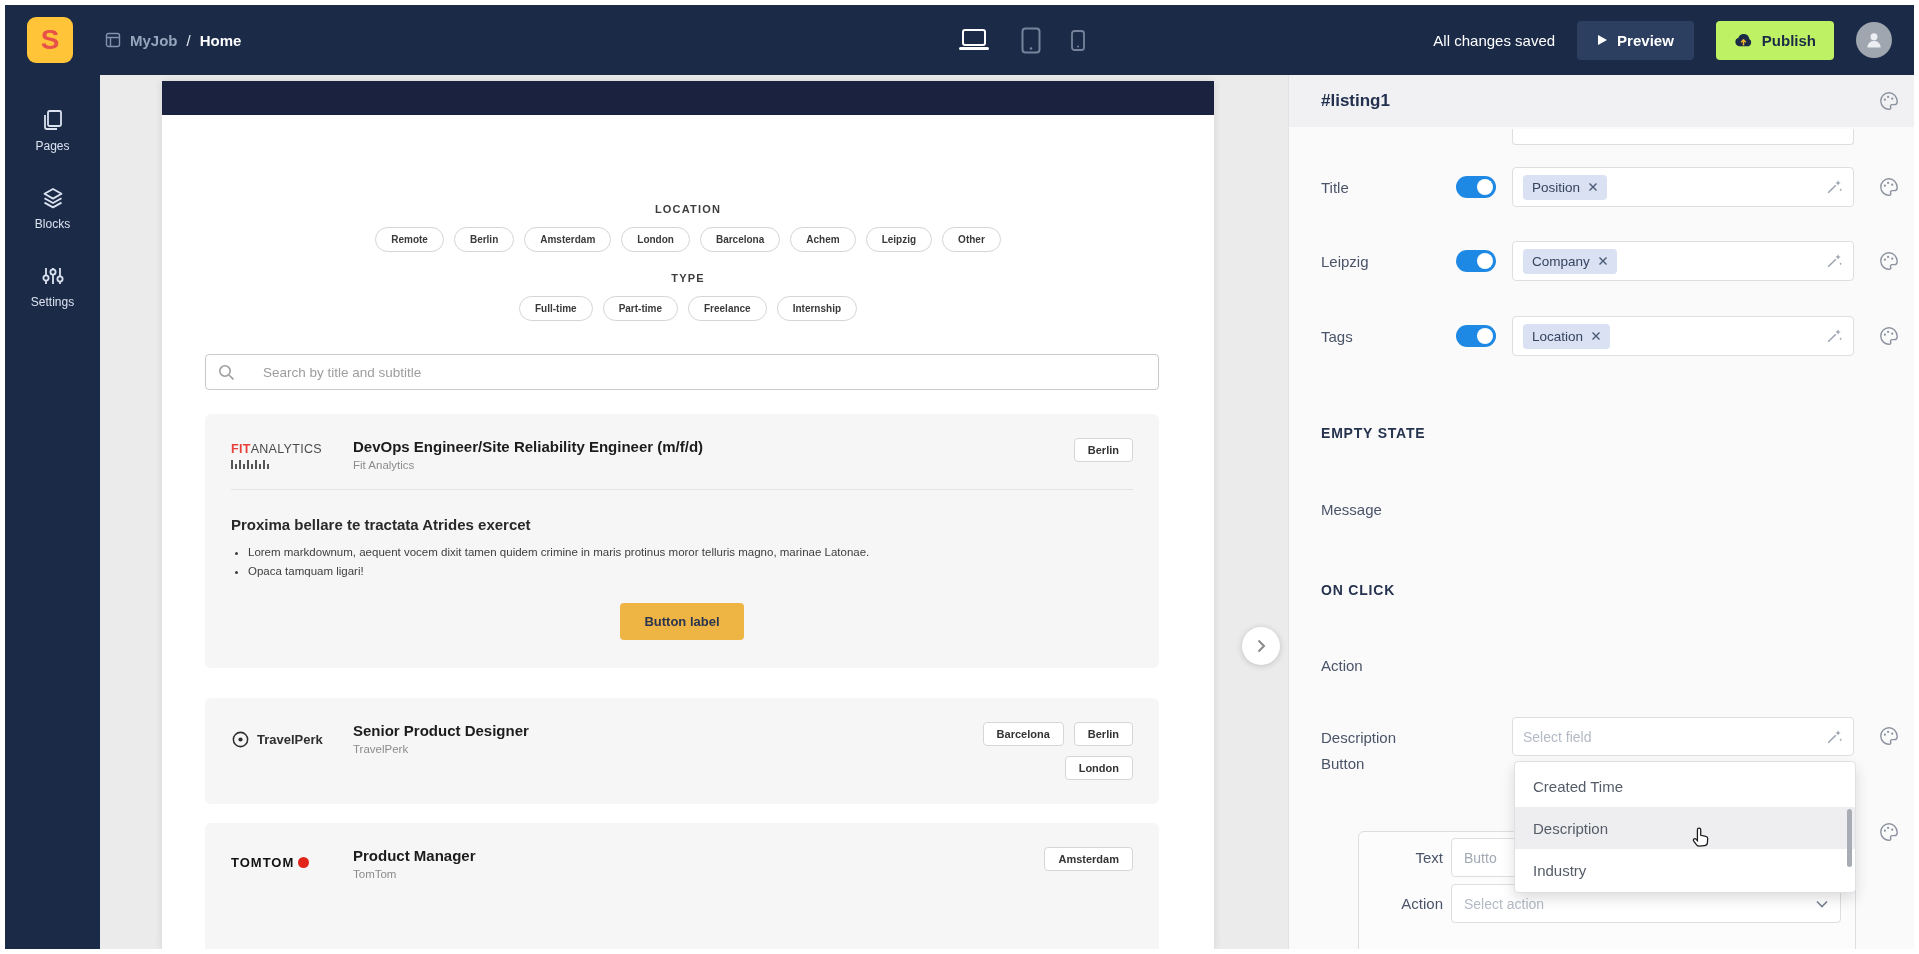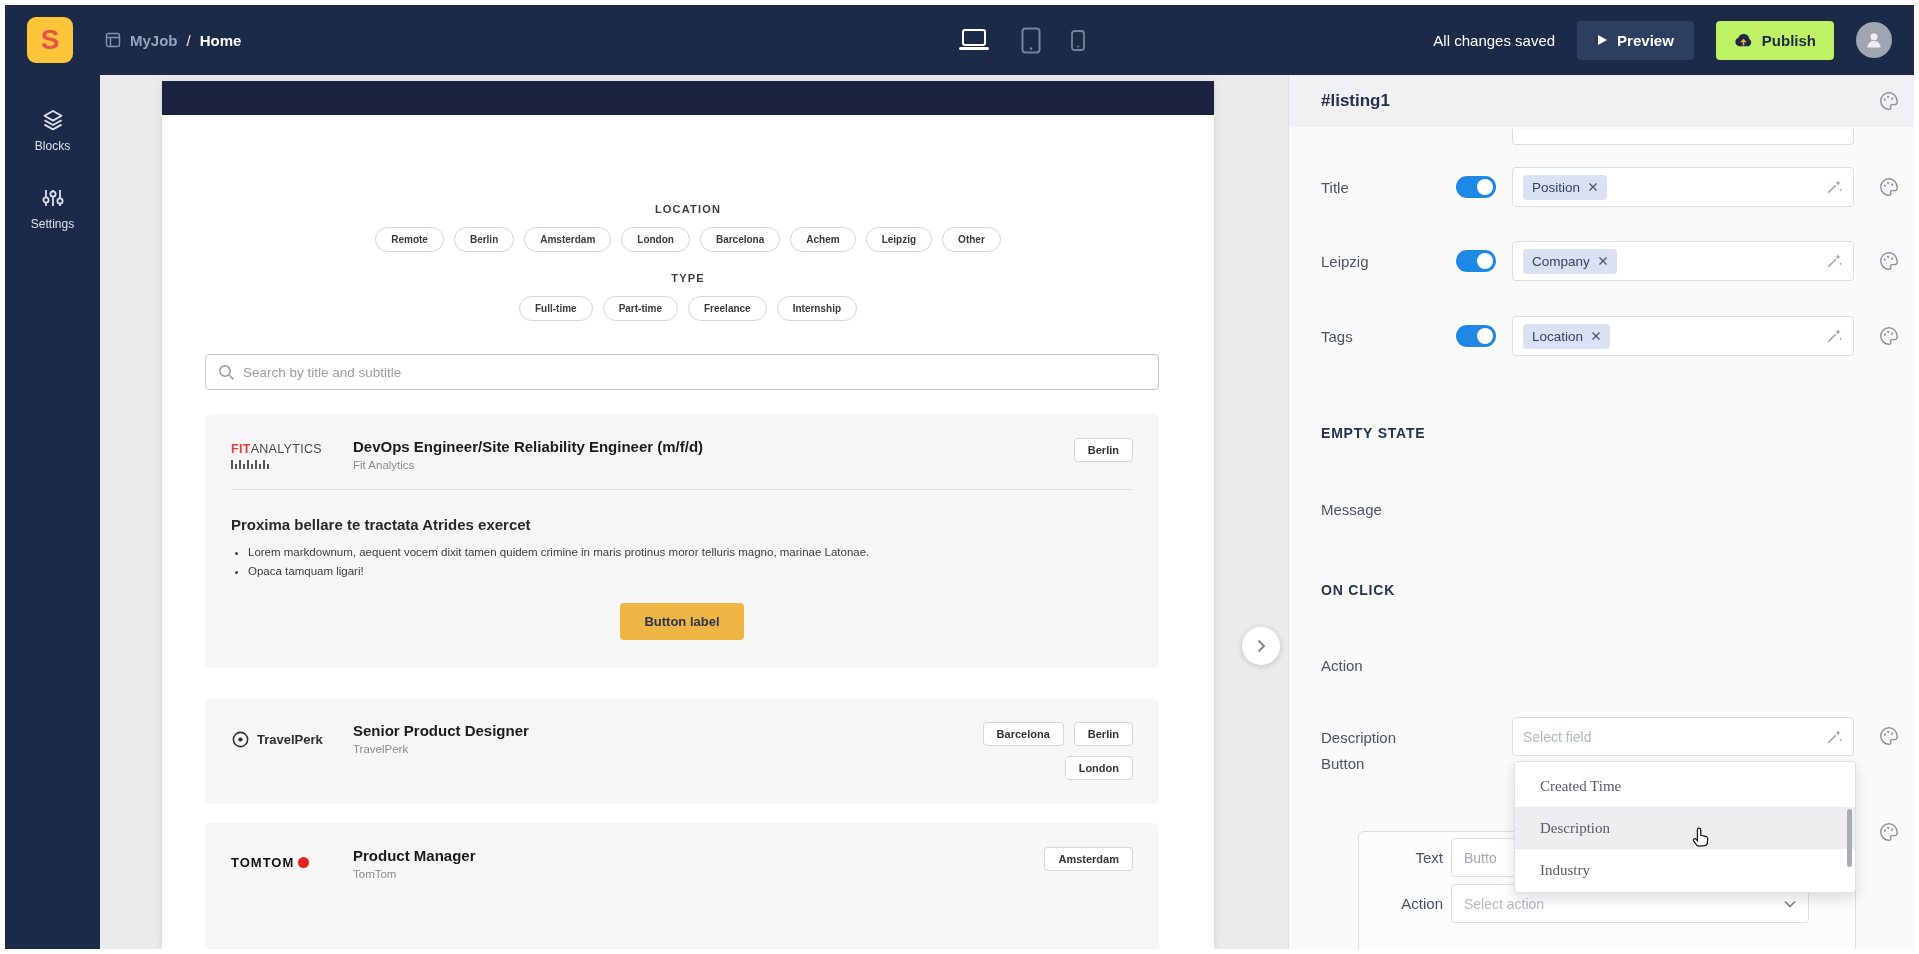--- a/index.html
+++ b/index.html
@@ -29,21 +29,21 @@
   .side-item span { font-size:12px; }
 
   
   .canvas { position:absolute; left:95px; top:70px; width:1188px; height:874px; background:#EBEBEB; }
   .page { position:absolute; left:62px; top:6px; width:1052px; height:868px; background:#fff; box-shadow:0 0 8px rgba(0,0,0,.10); overflow:hidden; }
   .page-strip { height:34px; background:#1A2240; }
   .flabel { margin-top:88px; text-align:center; font-size:11px; font-weight:bold; letter-spacing:1.2px; color:#3D3D3D; }
   .flabel.second { margin-top:20px; }
   .pills { margin-top:12px; display:flex; justify-content:center; gap:10px; }
   .pill { background:#fff; border:1px solid #D5D5D5; border-radius:14px; padding:6px 15px; font-size:10px; font-weight:bold; color:#3A3A3A; cursor:pointer; }
-  .search { margin:33px 55px 0 43px; height:36px; background:#fff; border:1px solid #C9C9C9; border-radius:4px; display:flex; align-items:center; gap:8px; padding:0 12px; color:#8F8F8F; cursor:text; }
+  .search { margin:33px 55px 0 43px; height:36px; background:#fff; border:1px solid #C9C9C9; border-radius:4px; display:flex; align-items:center; gap:28px; padding:0 12px; color:#8F8F8F; cursor:text; }
   .search span { font-size:13.5px; color:#9D9D9D; }
   .card { margin:24px 55px 0 43px; background:#F6F6F6; border-radius:6px; padding:24px 26px 18px; cursor:pointer; }
   .card.c2 { margin-top:30px; padding-bottom:24px; }
   .card.c3 { margin-top:19px; min-height:130px; }
   .chead { display:flex; align-items:flex-start; gap:26px; }
   .clogo { width:96px; flex:none; padding-top:4px; }
   .fit-line { font-size:12.5px; letter-spacing:.3px; white-space:nowrap; }
   .fit1 { color:#E8413C; font-weight:bold; }
   .fit2 { color:#4A4A4A; }
   .bars { margin-top:4px; display:flex; align-items:flex-end; gap:2px; height:9px; }
@@ -84,24 +84,24 @@
   .picon { position:absolute; right:14px; width:22px; height:22px; color:#8B929E; cursor:pointer; }
   .ghost { font-size:14px; color:#A2A8B3; white-space:nowrap; overflow:hidden; }
   .placeholder { font-size:14px; color:#B4BAC5; }
   .pselect { position:absolute; left:223px; width:342px; height:39px; background:#fff; border:1px solid #DEDEE2; border-radius:4px; display:flex; align-items:center; padding:0 12px; cursor:pointer; }
   .pselect .val { font-size:14.5px; color:#5C6470; }
   .chev { margin-left:auto; color:#7A8190; display:flex; }
 
   .bbox { position:absolute; left:69px; top:756px; width:498px; height:150px; background:#FCFCFD; border:1px solid #DEDEE2; border-radius:6px; z-index:1; }
   .bb-label { position:absolute; left:0; width:84px; text-align:right; font-size:15px; color:#4A5468; }
   .bb-field { position:absolute; left:92px; top:6px; width:396px; height:39px; background:#fff; border:1px solid #DEDEE2; border-radius:4px; display:flex; align-items:center; padding:0 12px; }
-  .bb-select { position:absolute; left:92px; top:52px; width:358px; height:39px; background:#fff; border:1px solid #DEDEE2; border-radius:4px; display:flex; align-items:center; padding:0 12px; cursor:pointer; }
+  .bb-select { position:absolute; left:92px; top:52px; width:390px; height:39px; background:#fff; border:1px solid #DEDEE2; border-radius:4px; display:flex; align-items:center; padding:0 12px; cursor:pointer; }
 
   .dropdown { position:absolute; left:225px; top:686px; width:342px; height:132px; background:#fff; border:1px solid #DFDFE4; border-radius:4px; box-shadow:0 6px 14px rgba(0,0,0,.13); z-index:10; padding-top:3px; overflow:hidden; }
-  .opt { height:42px; display:flex; align-items:center; padding:0 25px; font-size:15px; color:#555C68; cursor:pointer;font-family:Liberation Serif, serif; }
+  .opt { height:42px; display:flex; align-items:center; padding:0 18px; font-size:15px; color:#555C68; cursor:pointer; }
   .opt.hover { background:#EEEEF1; }
   .dthumb { position:absolute; right:3px; top:47px; width:5px; height:58px; background:#A8ADB5; border-radius:3px; cursor:pointer; }
   .cursor { position:absolute; left:402px; top:748px; z-index:20; pointer-events:none; }
 
   svg { display:block; }
 </style>
 </head>
 <body>
 
 <div class="app">
@@ -165,20 +165,29 @@
           <svg width="20" height="20" viewBox="0 0 24 24" fill="currentColor">
               <circle cx="12" cy="8.2" r="4.2"></circle>
               <path d="M4 21a8 8 0 0 1 16 0z"></path>
             </svg>
         </span>
       </div>
     </div>
   </header>
 
   <nav class="sidebar">
+    <button class="side-item">
+      <span>
+        <svg width="24" height="24" viewBox="0 0 24 24" fill="none" stroke="currentColor" stroke-width="1.8">
+            <rect x="7" y="3" width="13" height="15" rx="1.5"></rect>
+            <path d="M4 7v12a2 2 0 0 0 2 2h10"></path>
+          </svg>
+      </span>
+      <span>Pages</span>
+    </button>
     <button class="side-item">
       <span>
         <svg width="24" height="24" viewBox="0 0 24 24" fill="none" stroke="currentColor" stroke-width="1.8" stroke-linejoin="round">
             <path d="M12 3 3.5 7.8 12 12.6l8.5-4.8z"></path>
             <path d="M3.5 12.2 12 17l8.5-4.8"></path>
             <path d="M3.5 16.6 12 21.4l8.5-4.8"></path>
           </svg>
       </span>
       <span>Blocks</span>
     </button>

